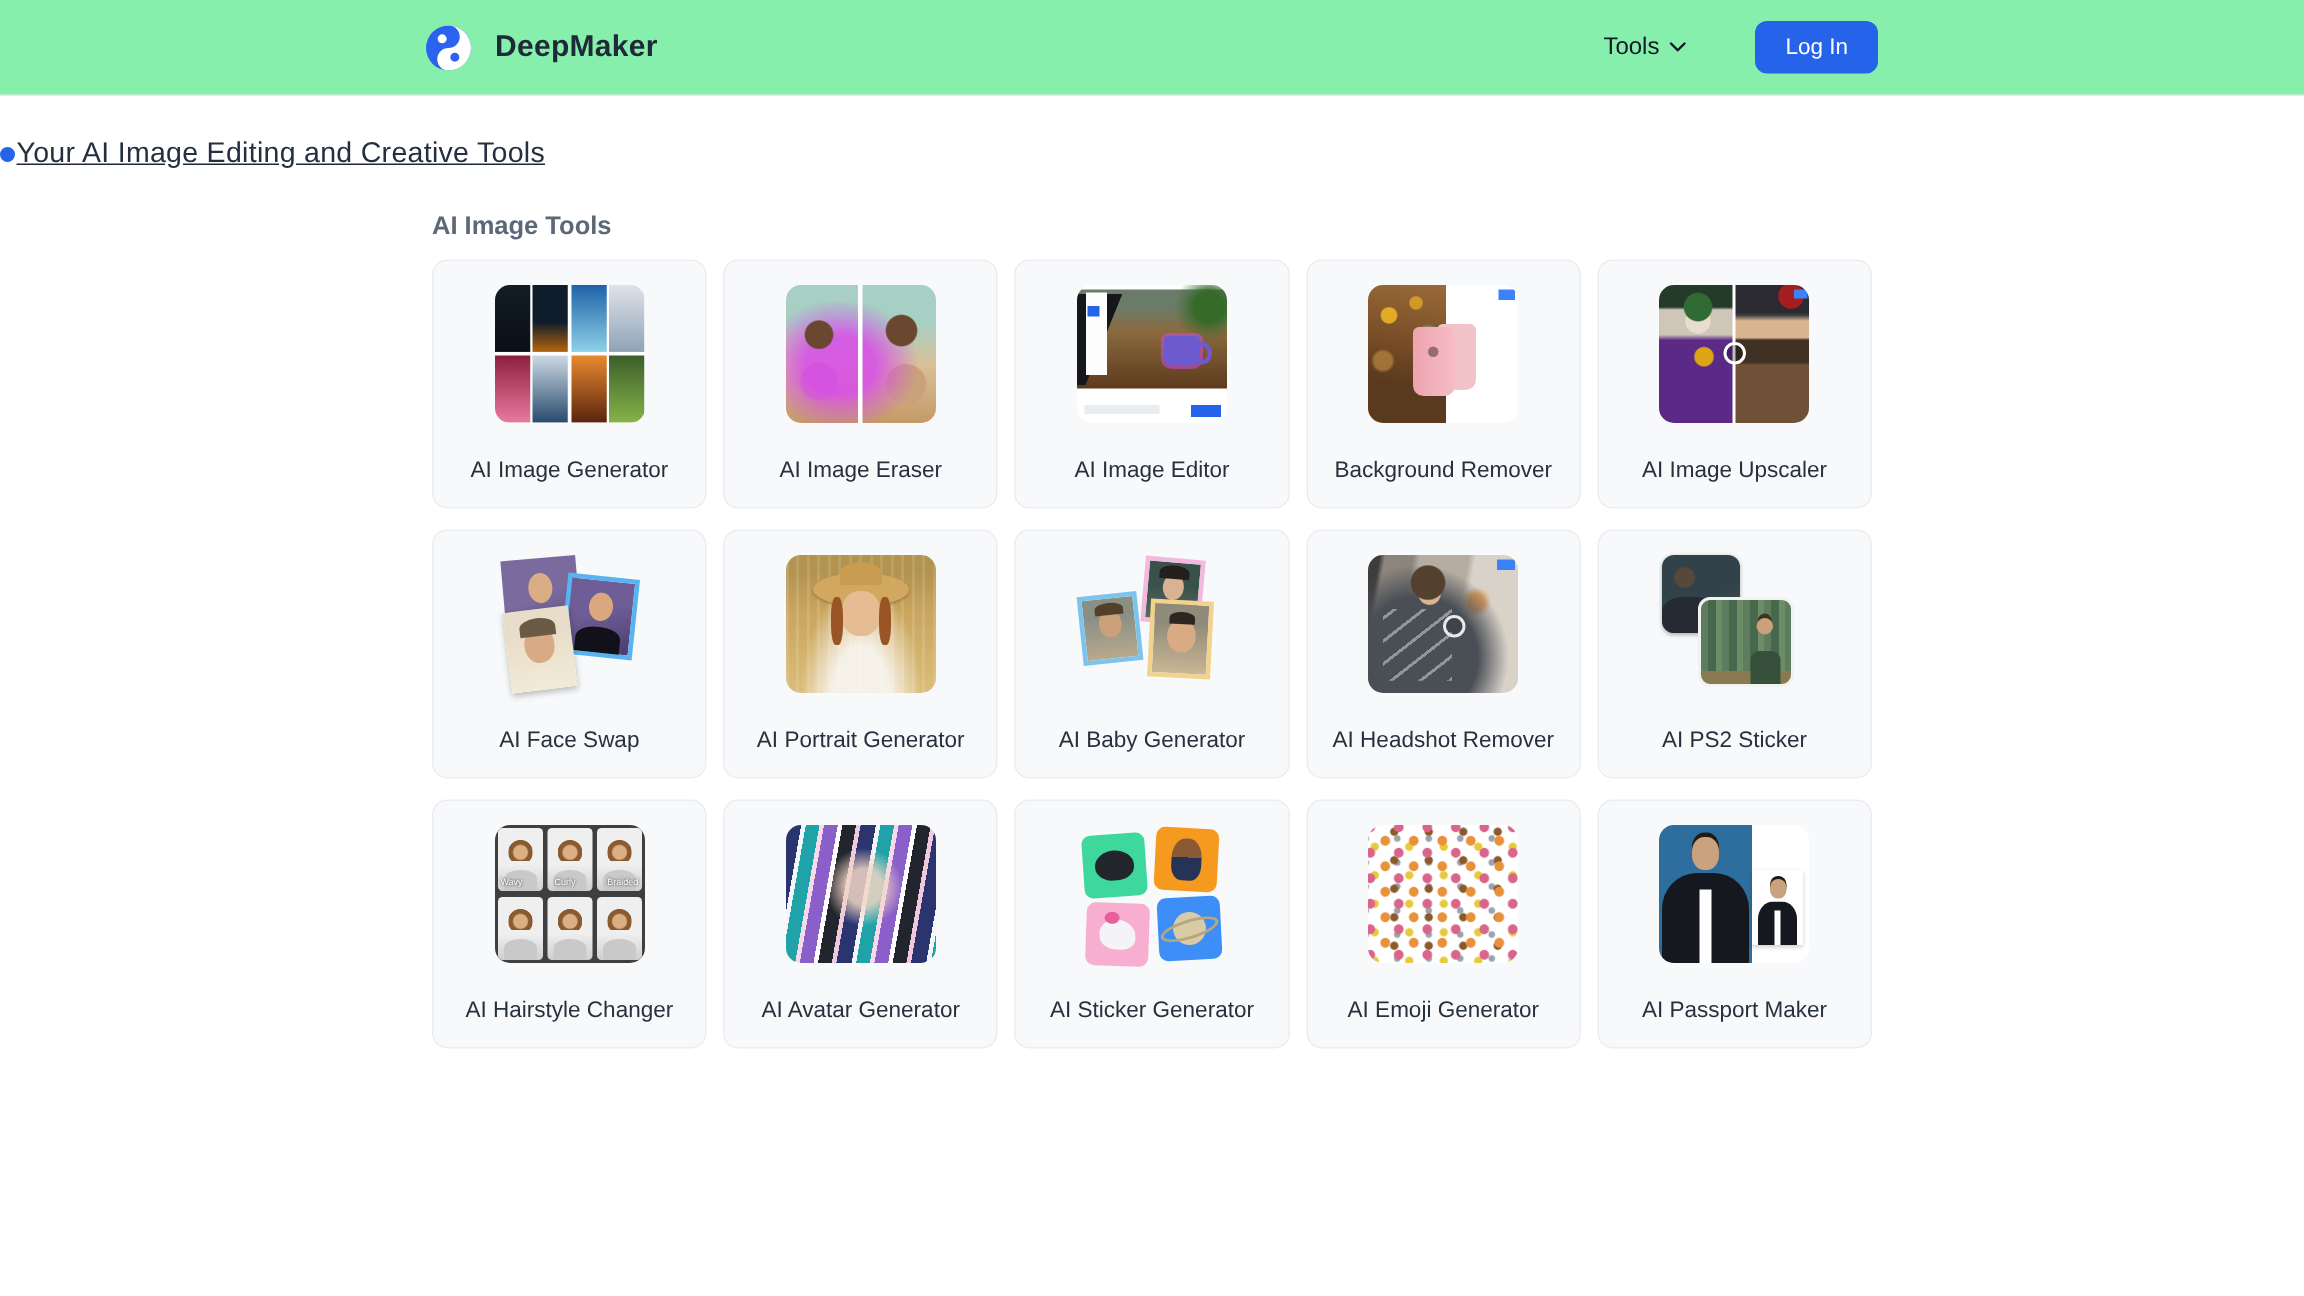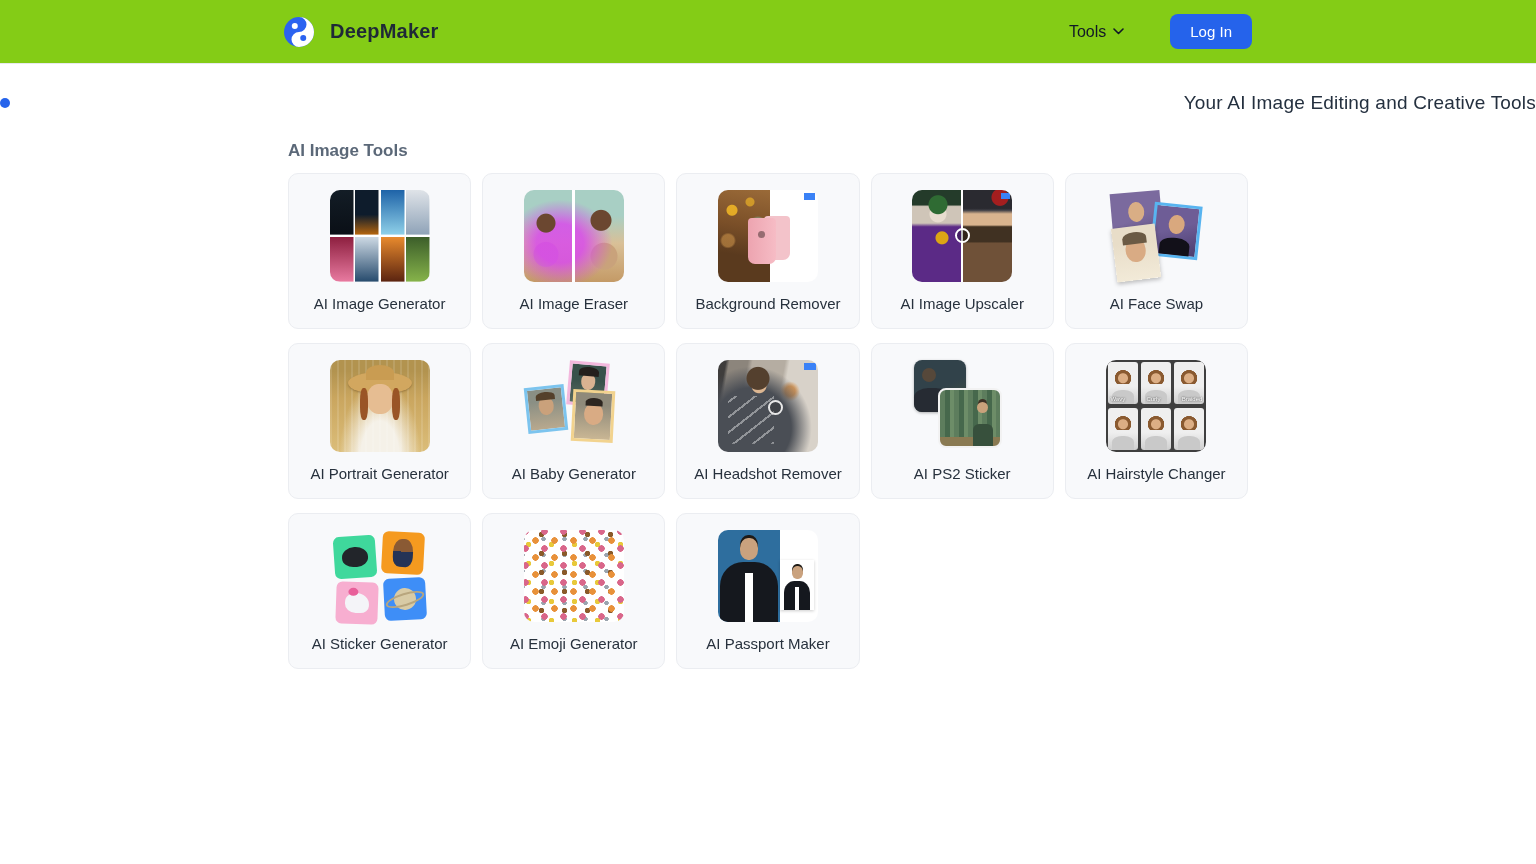--- a/index.html
+++ b/index.html
@@ -1,45 +1,45 @@
 <!DOCTYPE html>
 <html><head>
 <meta charset="utf-8">
 <style>
   * { box-sizing: border-box; margin: 0; padding: 0; }
   html,body { width:1536px; height:864px; overflow:hidden; background:#fff;
     font-family:"Liberation Sans", sans-serif; color:#1f2937; }
 
   
-  .header { height:64px; background:#84cc16; border-bottom:1px solid #e7e9ee; }
+  .header { height:64px; background:#86efac; border-bottom:1px solid #e7e9ee; }
   .header-inner { width:968px; margin:0 auto; height:100%; display:flex; align-items:center; }
   .brand { display:flex; align-items:center; gap:16px; cursor:pointer; }
   .brand-name { font-size:20px; font-weight:700; color:#1f2937; letter-spacing:.2px; }
   .header-right { margin-left:auto; display:flex; align-items:center; gap:46px; }
   .tools-menu { display:flex; align-items:center; gap:7px; font-size:16px; font-weight:500;
     color:#111827; cursor:pointer; }
   .login-btn { background:#2563eb; color:#fff; font-size:15px; font-weight:500;
     border:none; border-radius:8px; padding:9px 20px; cursor:pointer;
     font-family:"Liberation Sans", sans-serif; }
 
   
-  .hero { padding-top:28px; display:flex; align-items:center; justify-content:space-between; gap:13px; }
+  .hero { padding-top:28px; display:flex; align-items:center; justify-content:flex-start; gap:1px;text-decoration:underline; }
   .hero-dot { width:10px; height:10px; border-radius:50%; background:#2563eb; flex:0 0 auto; }
   .hero-title { font-size:19px; font-weight:500; color:#24303f; letter-spacing:.2px; }
 
   
   .container { width:960px; margin:0 auto; }
   .section-title { margin-top:27px; font-size:17px; font-weight:700; color:#5b6878; }
 
   
   .grid { margin-top:12px; display:grid; grid-template-columns:repeat(5,1fr);
     column-gap:11px; row-gap:14px; }
   .card { background:#f8f9fb; border:1px solid #ebedf1; border-radius:10px;
     padding:16px 10px 14px; text-align:center; cursor:pointer; }
-  .label { margin-top:12px; font-size:15px; line-height:20px; font-weight:500; color:#27313d; }
+  .label { margin-top:22px; font-size:15px; line-height:20px; font-weight:500; color:#27313d; }
 
   
   .thumb { position:relative; width:100px; height:92px; margin:0 auto;
     border-radius:10px; overflow:hidden; }
   .thumb i { position:absolute; display:block; }
   .thumb i::before, .thumb i::after { content:""; position:absolute; }
 
   
   .t-generator { background:
     linear-gradient(180deg,#131d26,#0a0f16) 0% 0%/23.5% 48.5% no-repeat,
@@ -325,20 +325,26 @@
   <div class="card">
     <div class="thumb t-generator"></div>
     <div class="label">AI Image Generator</div>
   </div>
 
   <div class="card">
     <div class="thumb t-eraser"></div>
     <div class="label">AI Image Eraser</div>
   </div>
 
+  <div class="card">
+    <div class="thumb t-editor">
+          <i class="p1"></i>
+        </div>
+    <div class="label">AI Image Editor</div>
+  </div>
 
   <div class="card">
     <div class="thumb t-bg-remover">
           <i class="p1"></i>
           <i class="p2"></i>
         </div>
     <div class="label">Background Remover</div>
   </div>
 
   <div class="card">
@@ -397,20 +403,24 @@
           <i class="p6"></i>
           <span class="ov">
             <b>Wavy</b>
             <b>Curly</b>
             <b>Braided</b>
           </span>
         </div>
     <div class="label">AI Hairstyle Changer</div>
   </div>
 
+  <div class="card">
+    <div class="thumb t-avatar"></div>
+    <div class="label">AI Avatar Generator</div>
+  </div>
 
   <div class="card">
     <div class="thumb t-sticker">
           <i class="p1"></i>
           <i class="p2"></i>
           <i class="p3"></i>
           <i class="p4"></i>
         </div>
     <div class="label">AI Sticker Generator</div>
   </div>

